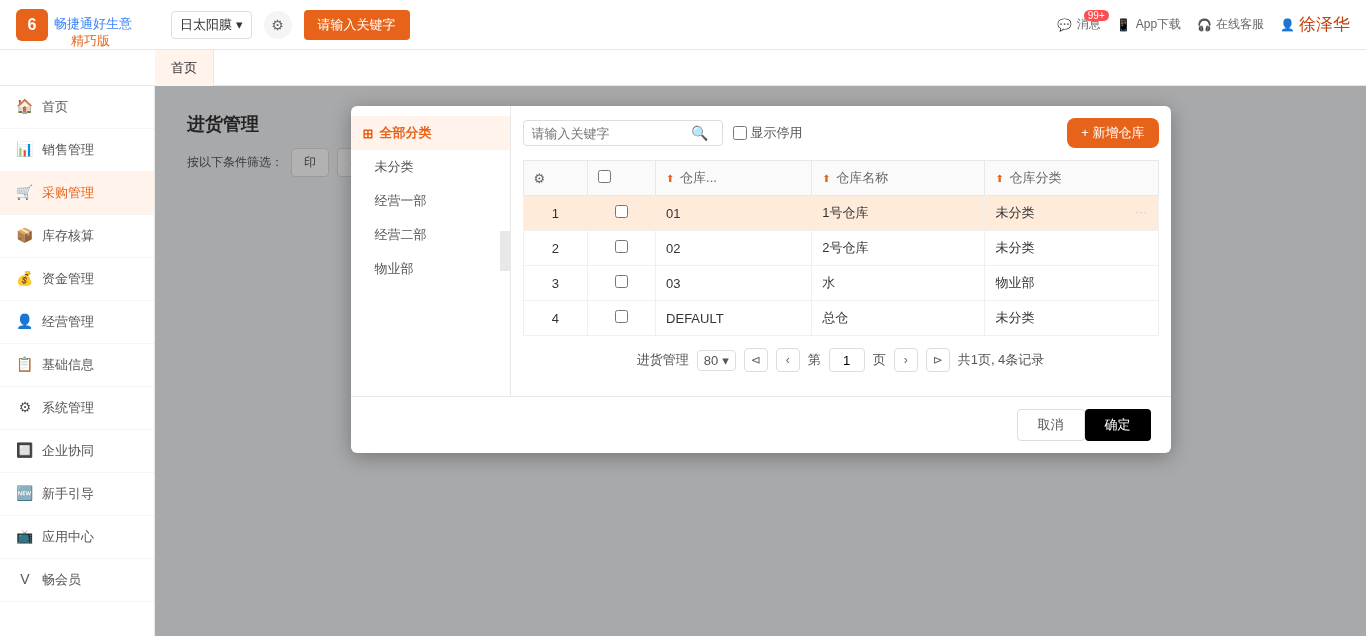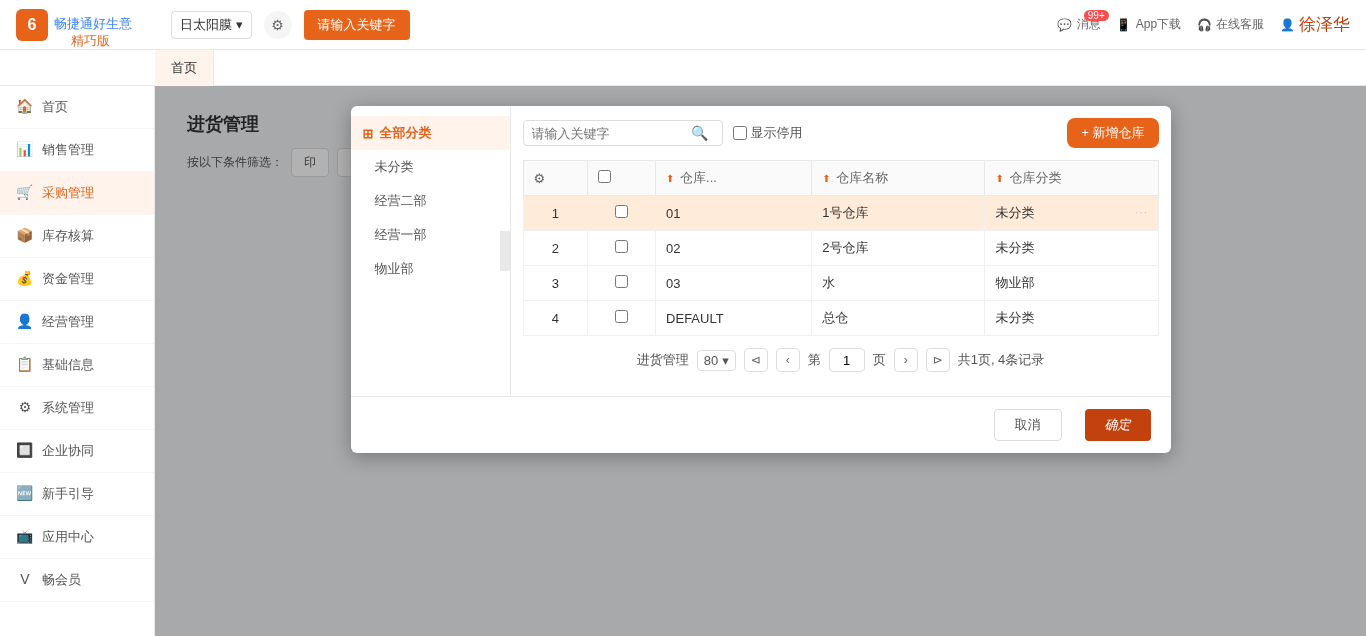--- a/index.html
+++ b/index.html
@@ -264,29 +264,29 @@
     .page-input {
       width: 36px; height: 24px;
       border: 1px solid #ddd; border-radius: 4px;
       text-align: center; font-size: 13px;
     }
 
     
     .modal-footer {
       padding: 12px 20px;
       border-top: 1px solid #e8e8e8;
-      display: flex; justify-content: flex-end; gap: 23px;
+      display: flex; justify-content: flex-end; gap: 0;
     }
     .cancel-btn {
       padding: 6px 20px; border: 1px solid #ddd; border-radius: 4px;
       background: #fff; cursor: pointer; font-size: 13px; color: #555;
     }
     .confirm-btn {
       padding: 6px 20px; border: none; border-radius: 4px;
-      background: #c2410c; color: #fff; cursor: pointer; font-size: 13px; font-style: italic;
+      background: #000000; color: #fff; cursor: pointer; font-size: 13px;
     }
 
     
     .bg-content {
       padding: 10px 16px;
     }
     .bg-title { font-size: 18px; font-weight: bold; color: #333; margin-bottom: 12px; }
     .bg-toolbar {
       display: flex; align-items: center; gap: 8px;
       margin-bottom: 10px; flex-wrap: wrap;
@@ -420,24 +420,24 @@
 
           <div class="category-panel">
             <div class="category-header">
               <span>⊞</span>
               <span>全部分类</span>
             </div>
             <div class="category-item">
               <span>未分类</span>
             </div>
             <div class="category-item">
+              <span>经营一部</span>
+            </div>
+            <div class="category-item">
               <span>经营二部</span>
-            </div>
-            <div class="category-item">
-              <span>经营一部</span>
             </div>
             <div class="category-item">
               <span>物业部</span>
             </div>
             <div class="collapse-btn">《</div>
           </div>
 
           <div class="table-panel">
 
             <div class="table-toolbar">

